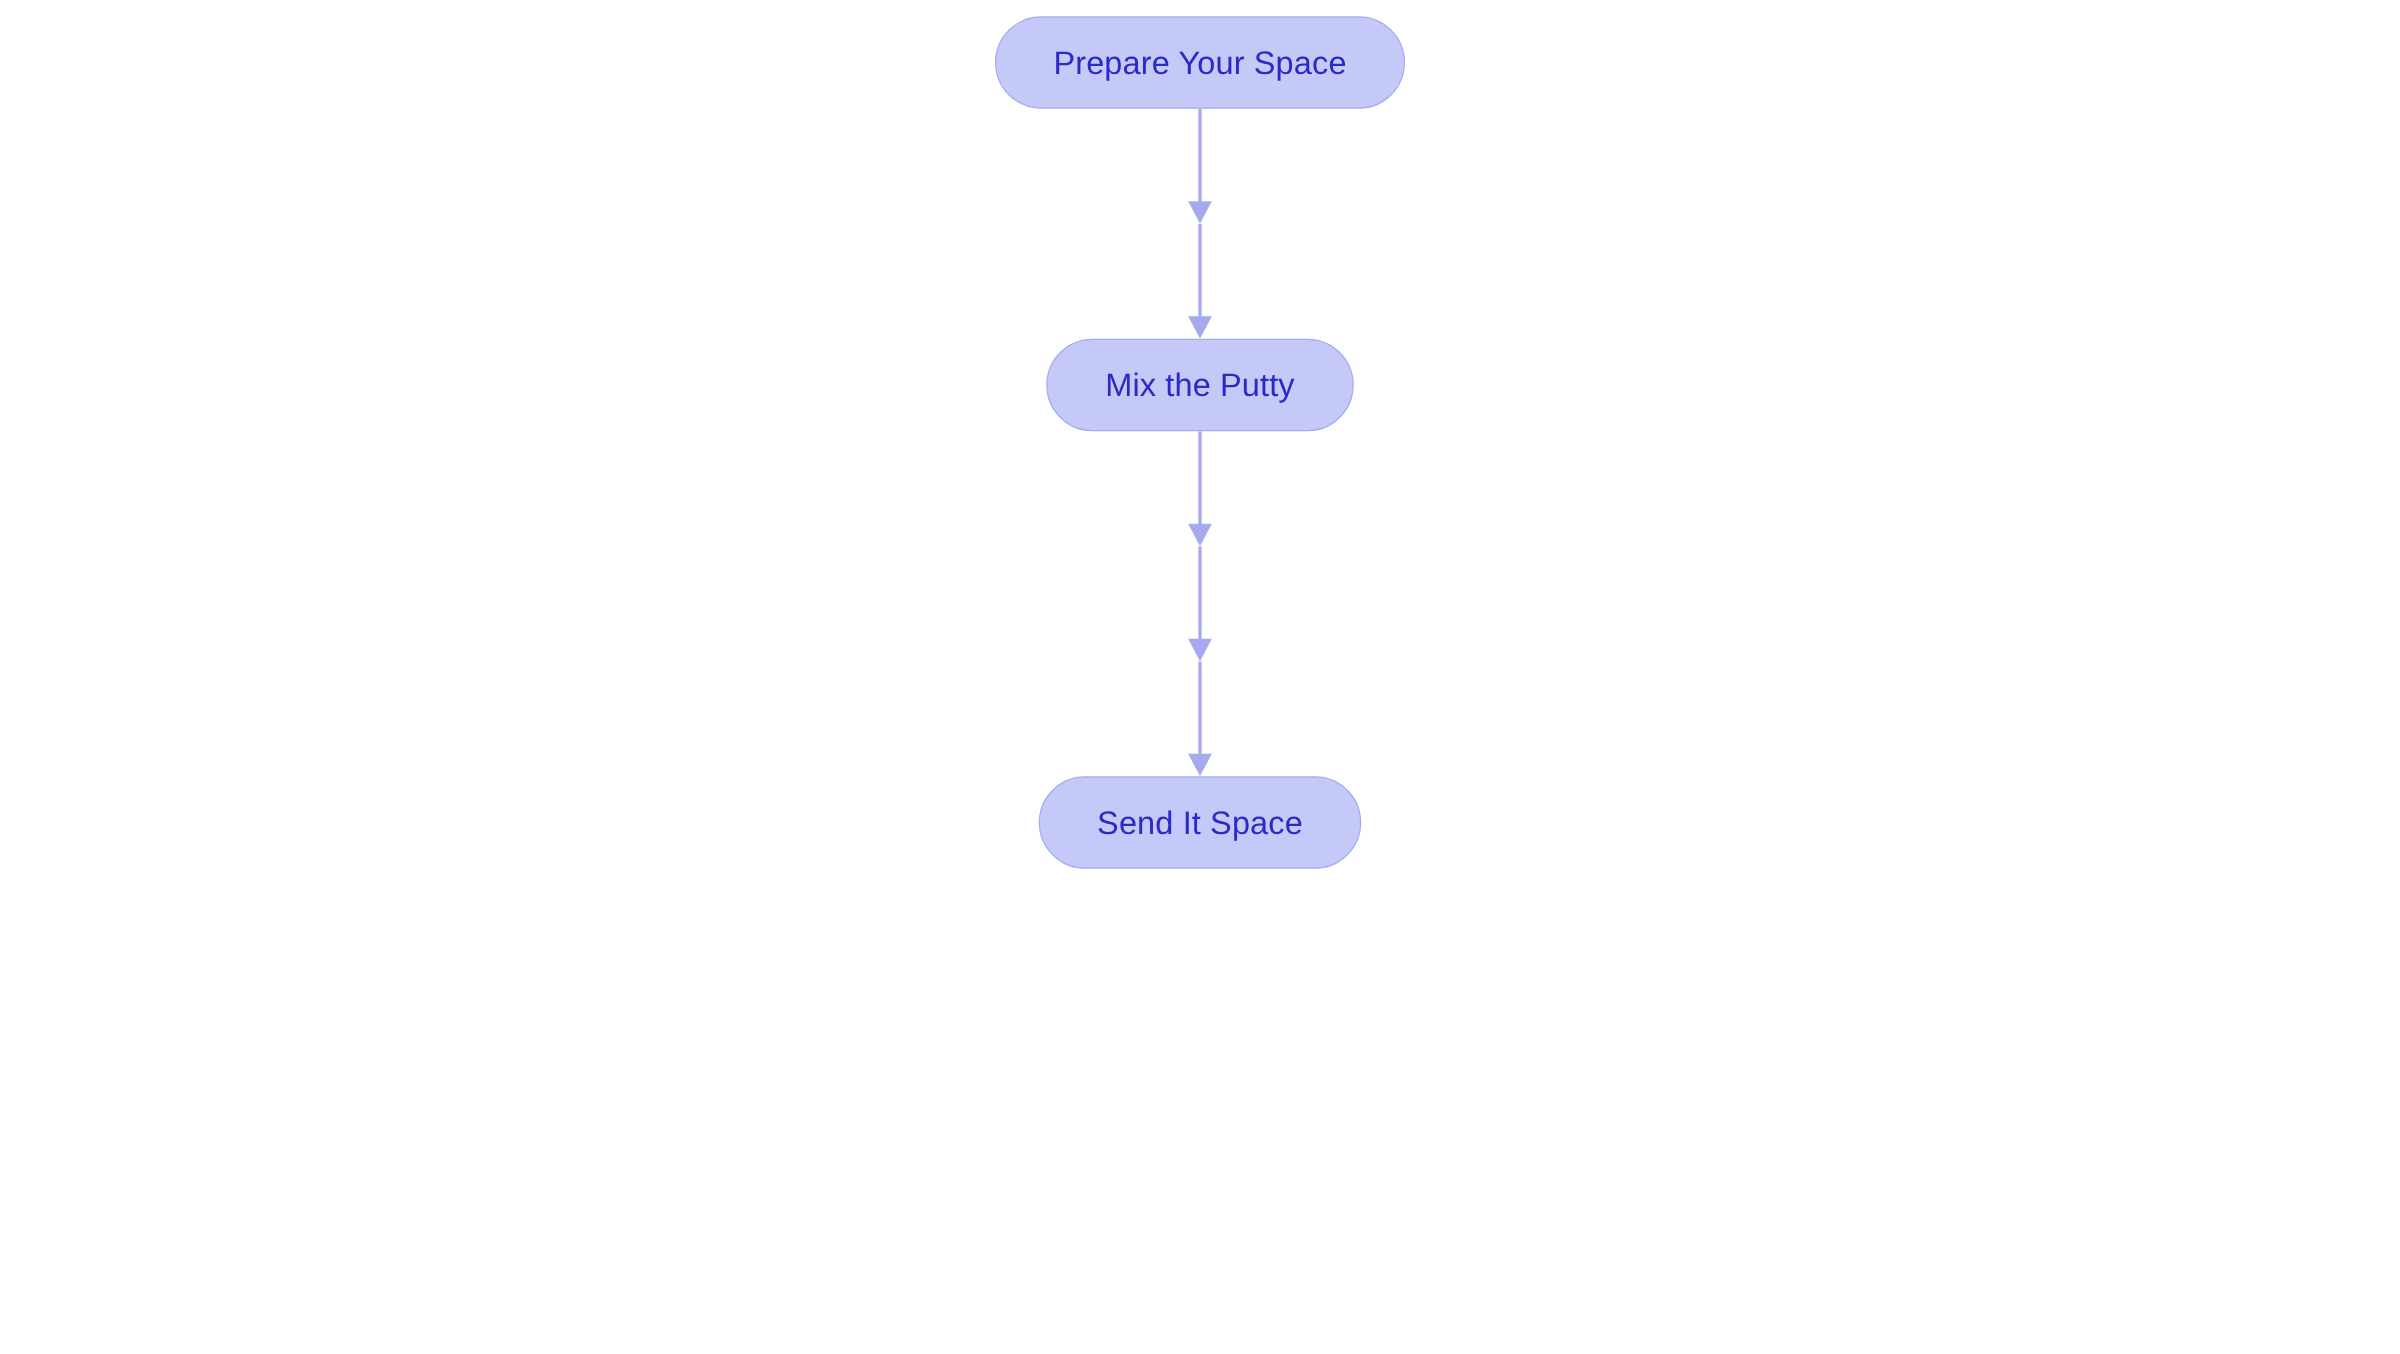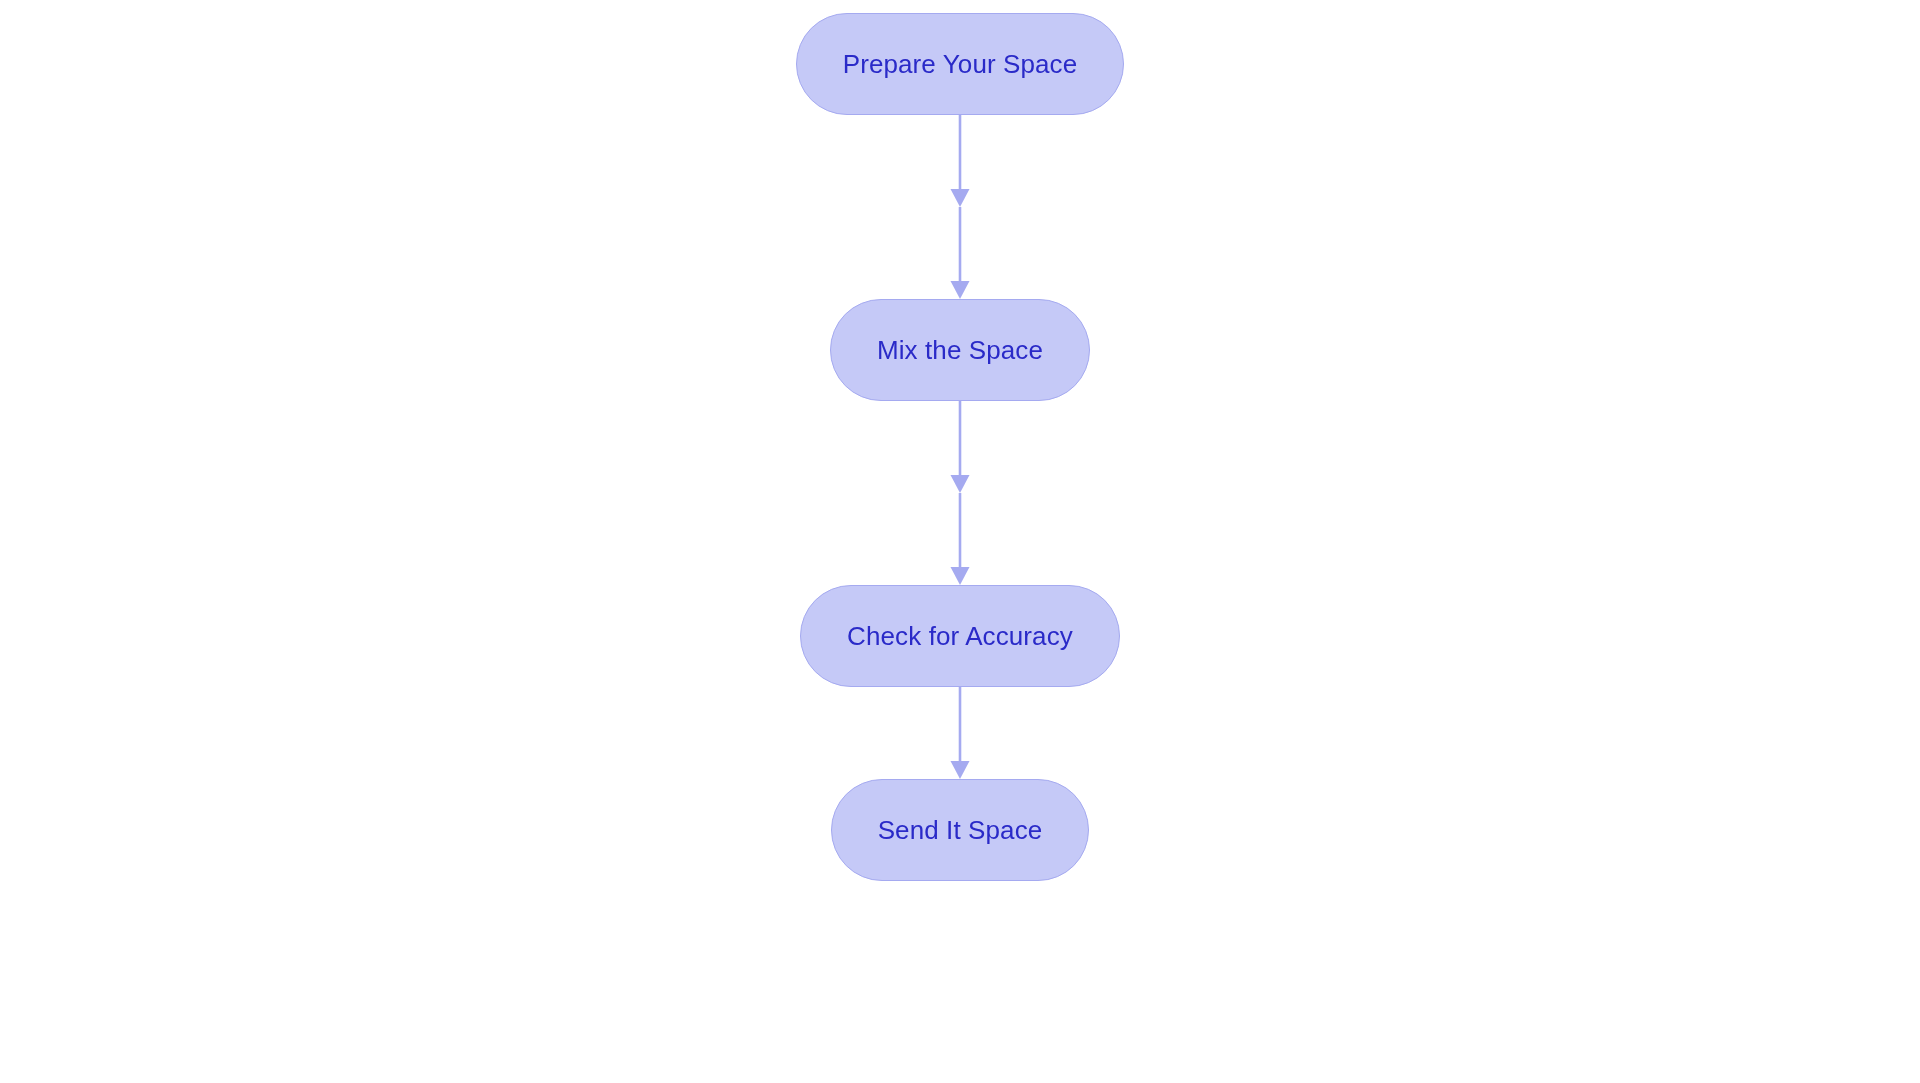--- a/index.html
+++ b/index.html
@@ -32,21 +32,21 @@
     display: flex;
     flex-direction: column;
     align-items: center;
     justify-content: flex-start;
     padding-top: 13px;
     box-sizing: border-box;
   }
 
   .flow-node {
     box-sizing: border-box;
-    height: 102px;
+    height: 74px;
     border-radius: 51px;
     background: #c5c9f7;
     border: 1.6px solid #a5aaf0;
     display: flex;
     align-items: center;
     justify-content: center;
     padding: 1px 46px;
     flex: 0 0 auto;
   }
 
@@ -91,37 +91,34 @@
       <polygon class="connector-head" points="11,92 1.5,74 20.5,74"></polygon>
     </svg>
 
 
     <svg class="flow-connector" viewBox="0 0 22 92">
       <line class="connector-line" x1="11" y1="0" x2="11" y2="75"></line>
       <polygon class="connector-head" points="11,92 1.5,74 20.5,74"></polygon>
     </svg>
 
     <div class="flow-node">
-      <span class="flow-node-label">Mix the Space</span>
+      <span class="flow-node-label">Mix the Putty</span>
     </div>
 
     <svg class="flow-connector" viewBox="0 0 22 92">
       <line class="connector-line" x1="11" y1="0" x2="11" y2="75"></line>
       <polygon class="connector-head" points="11,92 1.5,74 20.5,74"></polygon>
     </svg>
 
 
     <svg class="flow-connector" viewBox="0 0 22 92">
       <line class="connector-line" x1="11" y1="0" x2="11" y2="75"></line>
       <polygon class="connector-head" points="11,92 1.5,74 20.5,74"></polygon>
     </svg>
 
-    <div class="flow-node">
-      <span class="flow-node-label">Check for Accuracy</span>
-    </div>
 
     <svg class="flow-connector" viewBox="0 0 22 92">
       <line class="connector-line" x1="11" y1="0" x2="11" y2="75"></line>
       <polygon class="connector-head" points="11,92 1.5,74 20.5,74"></polygon>
     </svg>
 
     <div class="flow-node">
       <span class="flow-node-label">Send It Space</span>
     </div>
 

